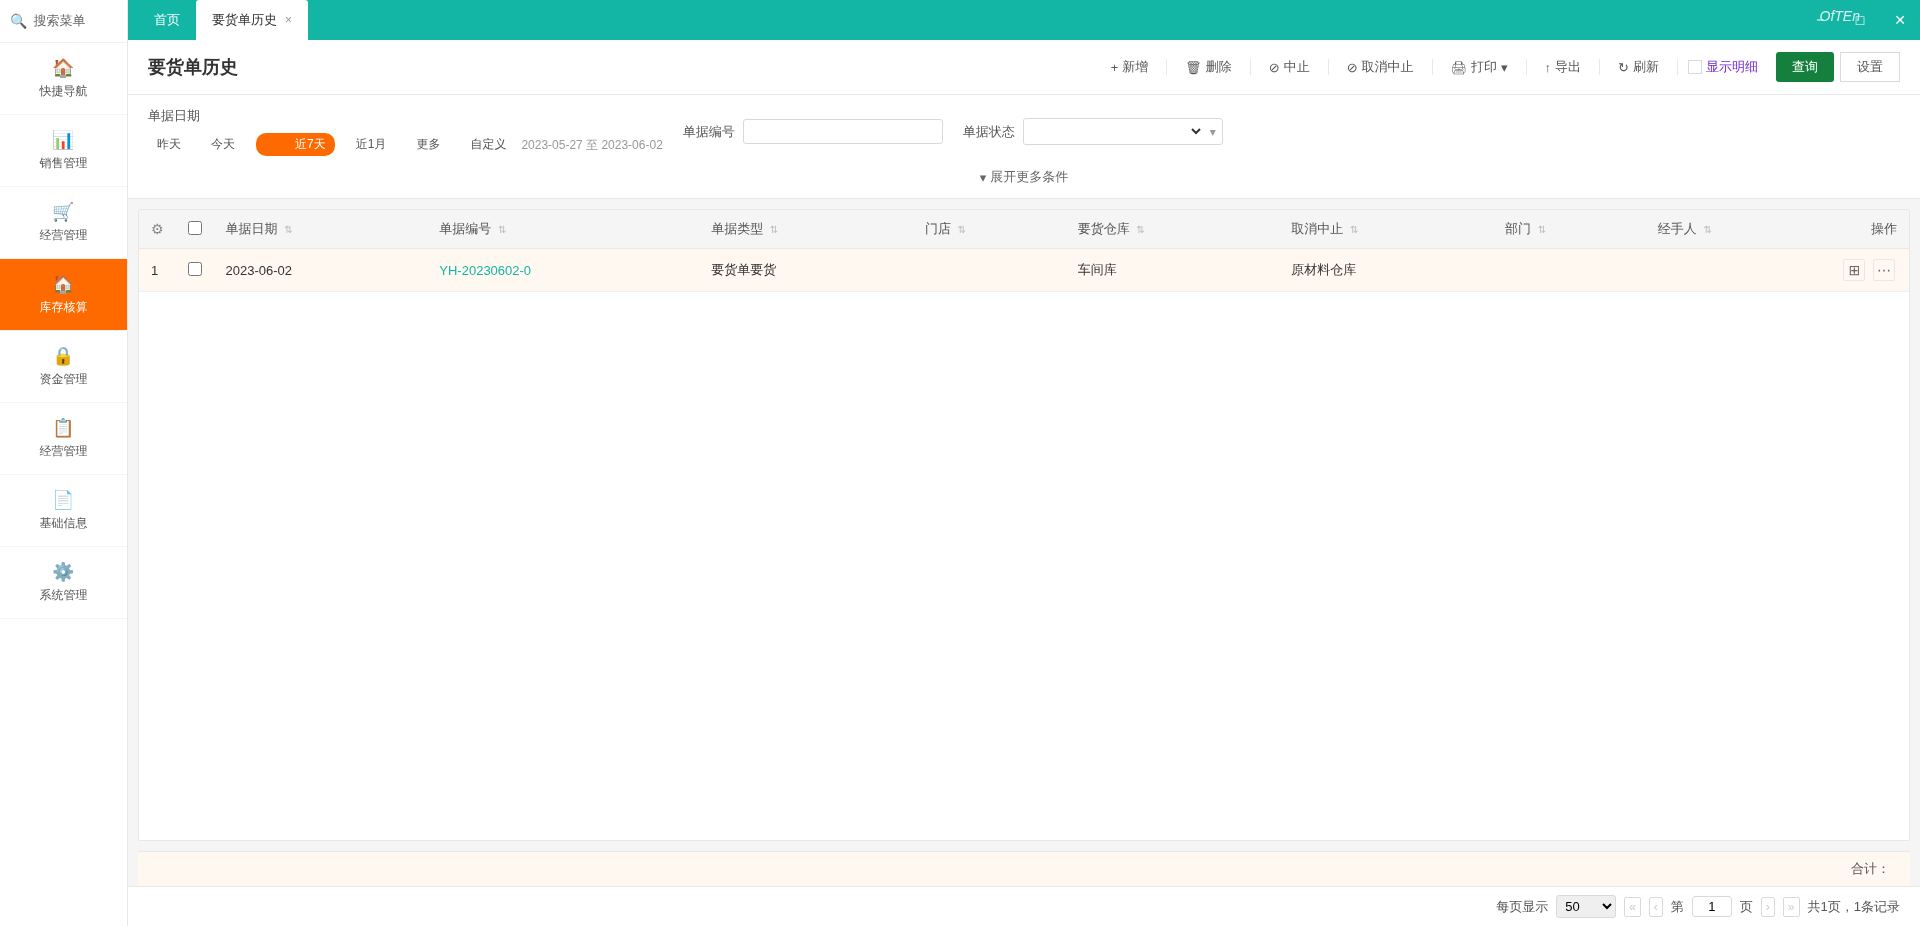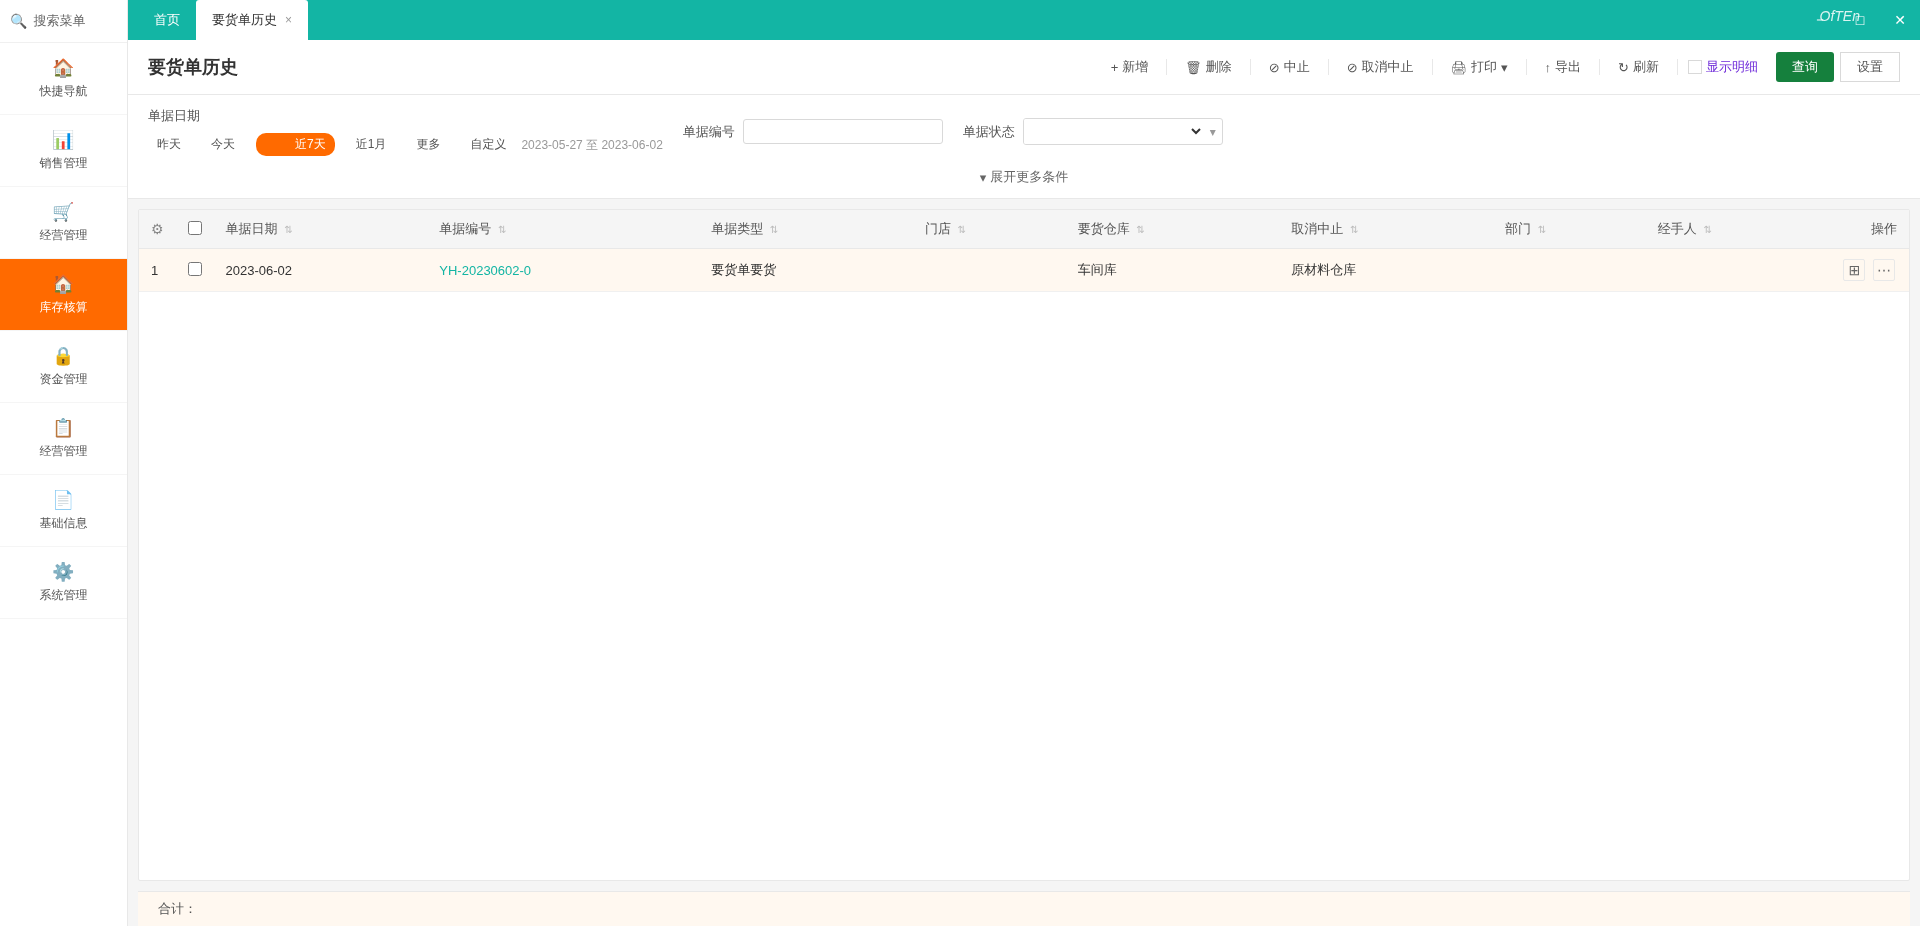--- a/index.html
+++ b/index.html
@@ -149,20 +149,21 @@
 
     
     .table-footer {
       background: #fff8f0;
       padding: 8px 20px;
       font-size: 13px;
       color: #555;
       border-top: 1px solid #e8e8e8;
       flex-shrink: 0;
       margin: 0 10px;
+      text-align: right;
     }
 
     
     .pagination-bar {
       display: flex; align-items: center; justify-content: flex-end; padding: 8px 20px;
       background: #fff; border-top: 1px solid #e8e8e8; font-size: 13px; color: #555; flex-shrink: 0; gap: 8px;
     }
     .page-select { border: 1px solid #d9d9d9; border-radius: 3px; padding: 2px 4px; font-size: 13px; width: 60px; }
     .page-nav-btn { cursor: pointer; color: #555; padding: 2px 4px; border: 1px solid #d9d9d9; border-radius: 2px; font-size: 12px; }
     .page-nav-btn.disabled { color: #ccc; cursor: not-allowed; }
@@ -398,14 +399,29 @@
     </td>
   </tr>
           </tbody>
       </table>
     </div>
 
     <div class="table-footer">
       <span>合计：</span>
     </div>
 
+    <div class="pagination-bar">
+      <span>每页显示</span>
+      <select class="page-select">
+        <option value="50">50</option>
+        <option value="100">100</option>
+      </select>
+      <span class="page-nav-btn disabled">«</span>
+      <span class="page-nav-btn disabled">‹</span>
+      <span>第</span>
+      <input class="page-input" type="text" value="1" style="">
+      <span>页</span>
+      <span class="page-nav-btn disabled">›</span>
+      <span class="page-nav-btn disabled">»</span>
+      <span>共1页，1条记录</span>
+    </div>
   </div>
 </div>
 
 </body></html>

